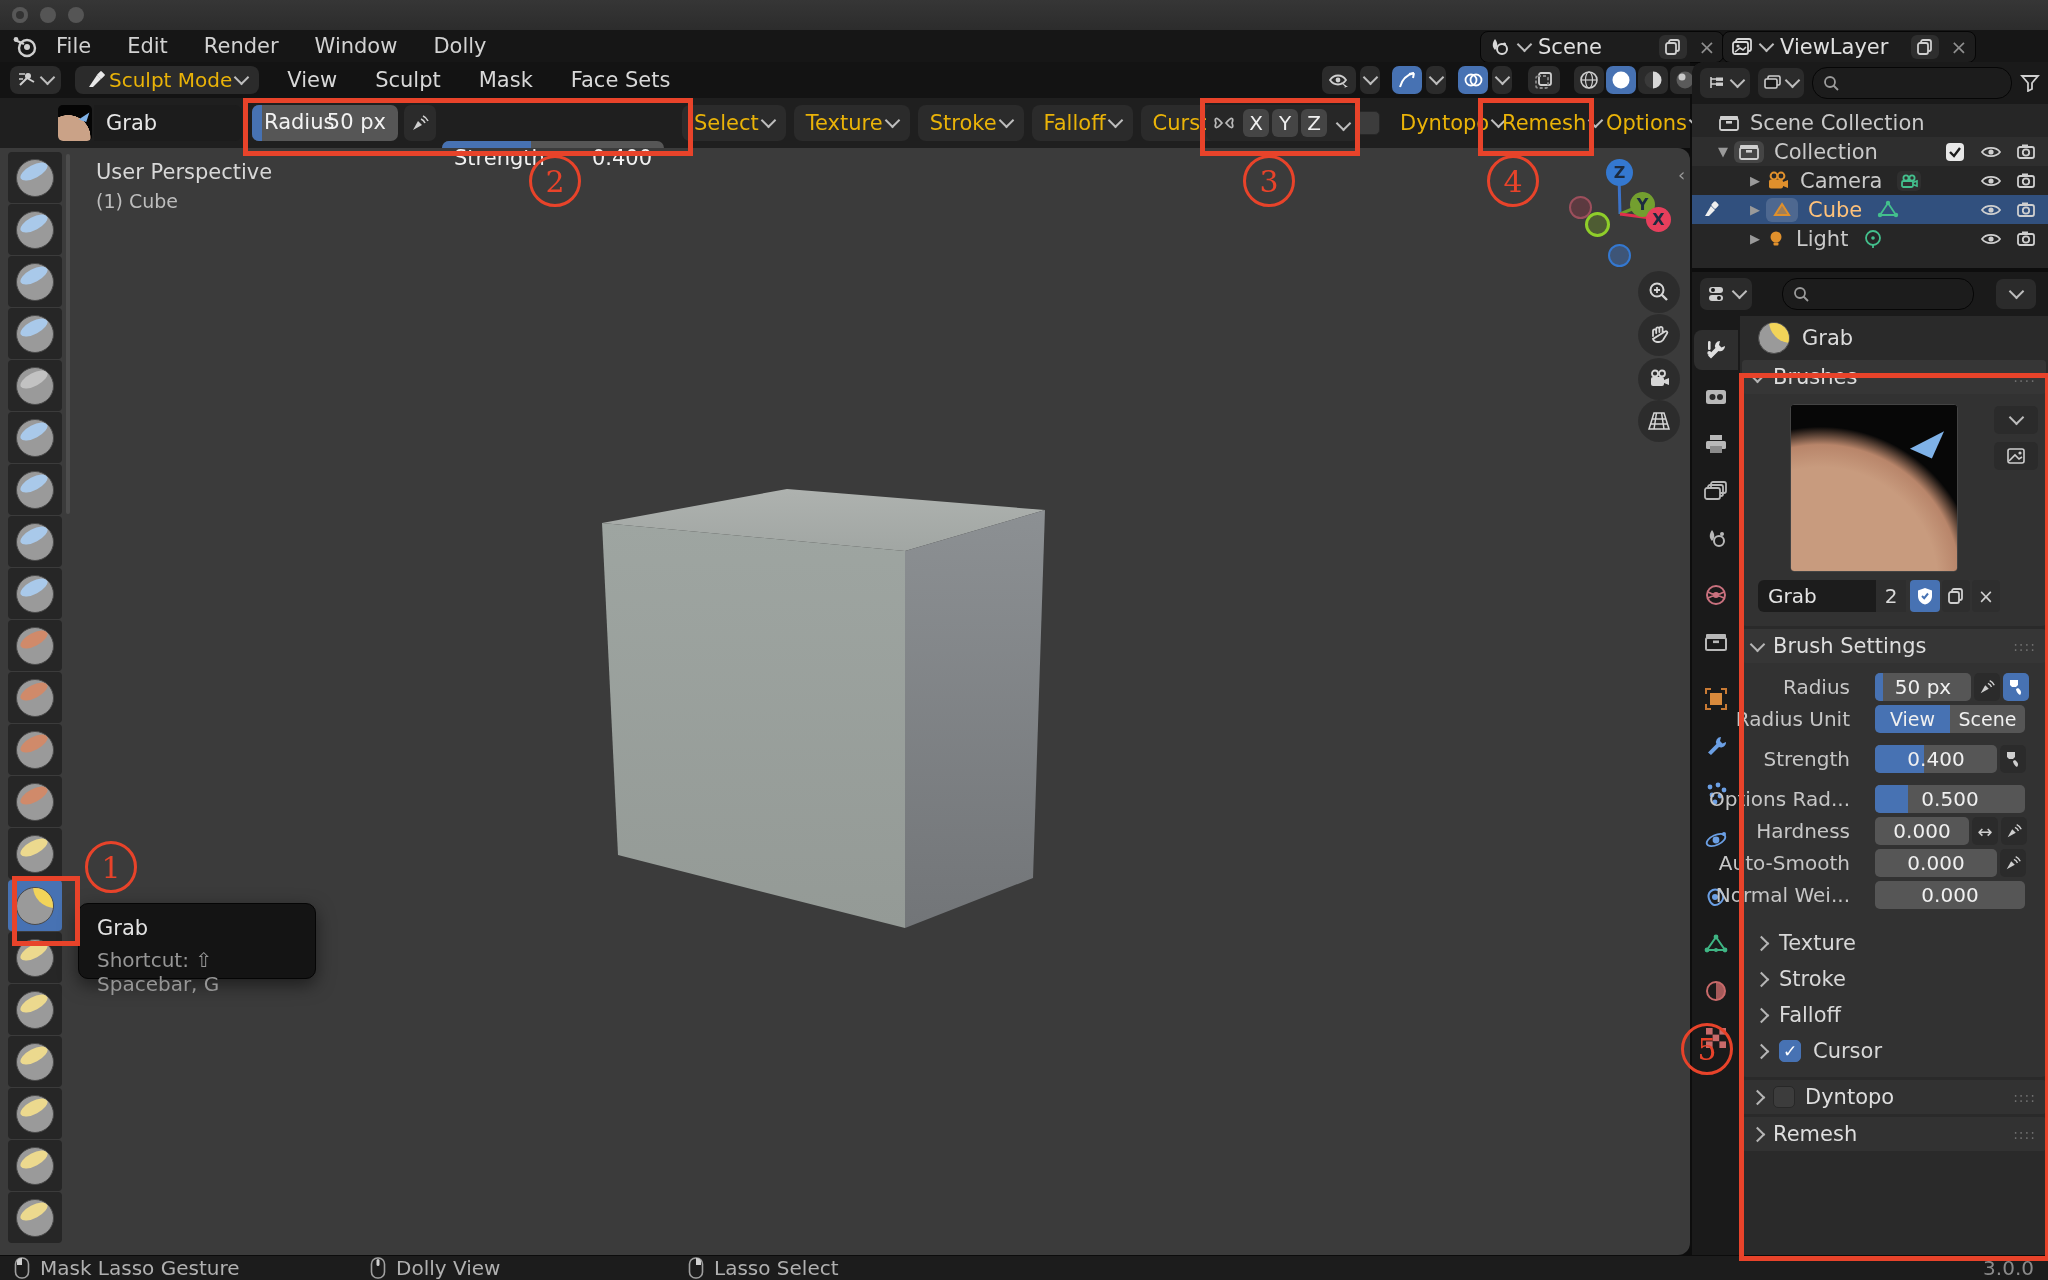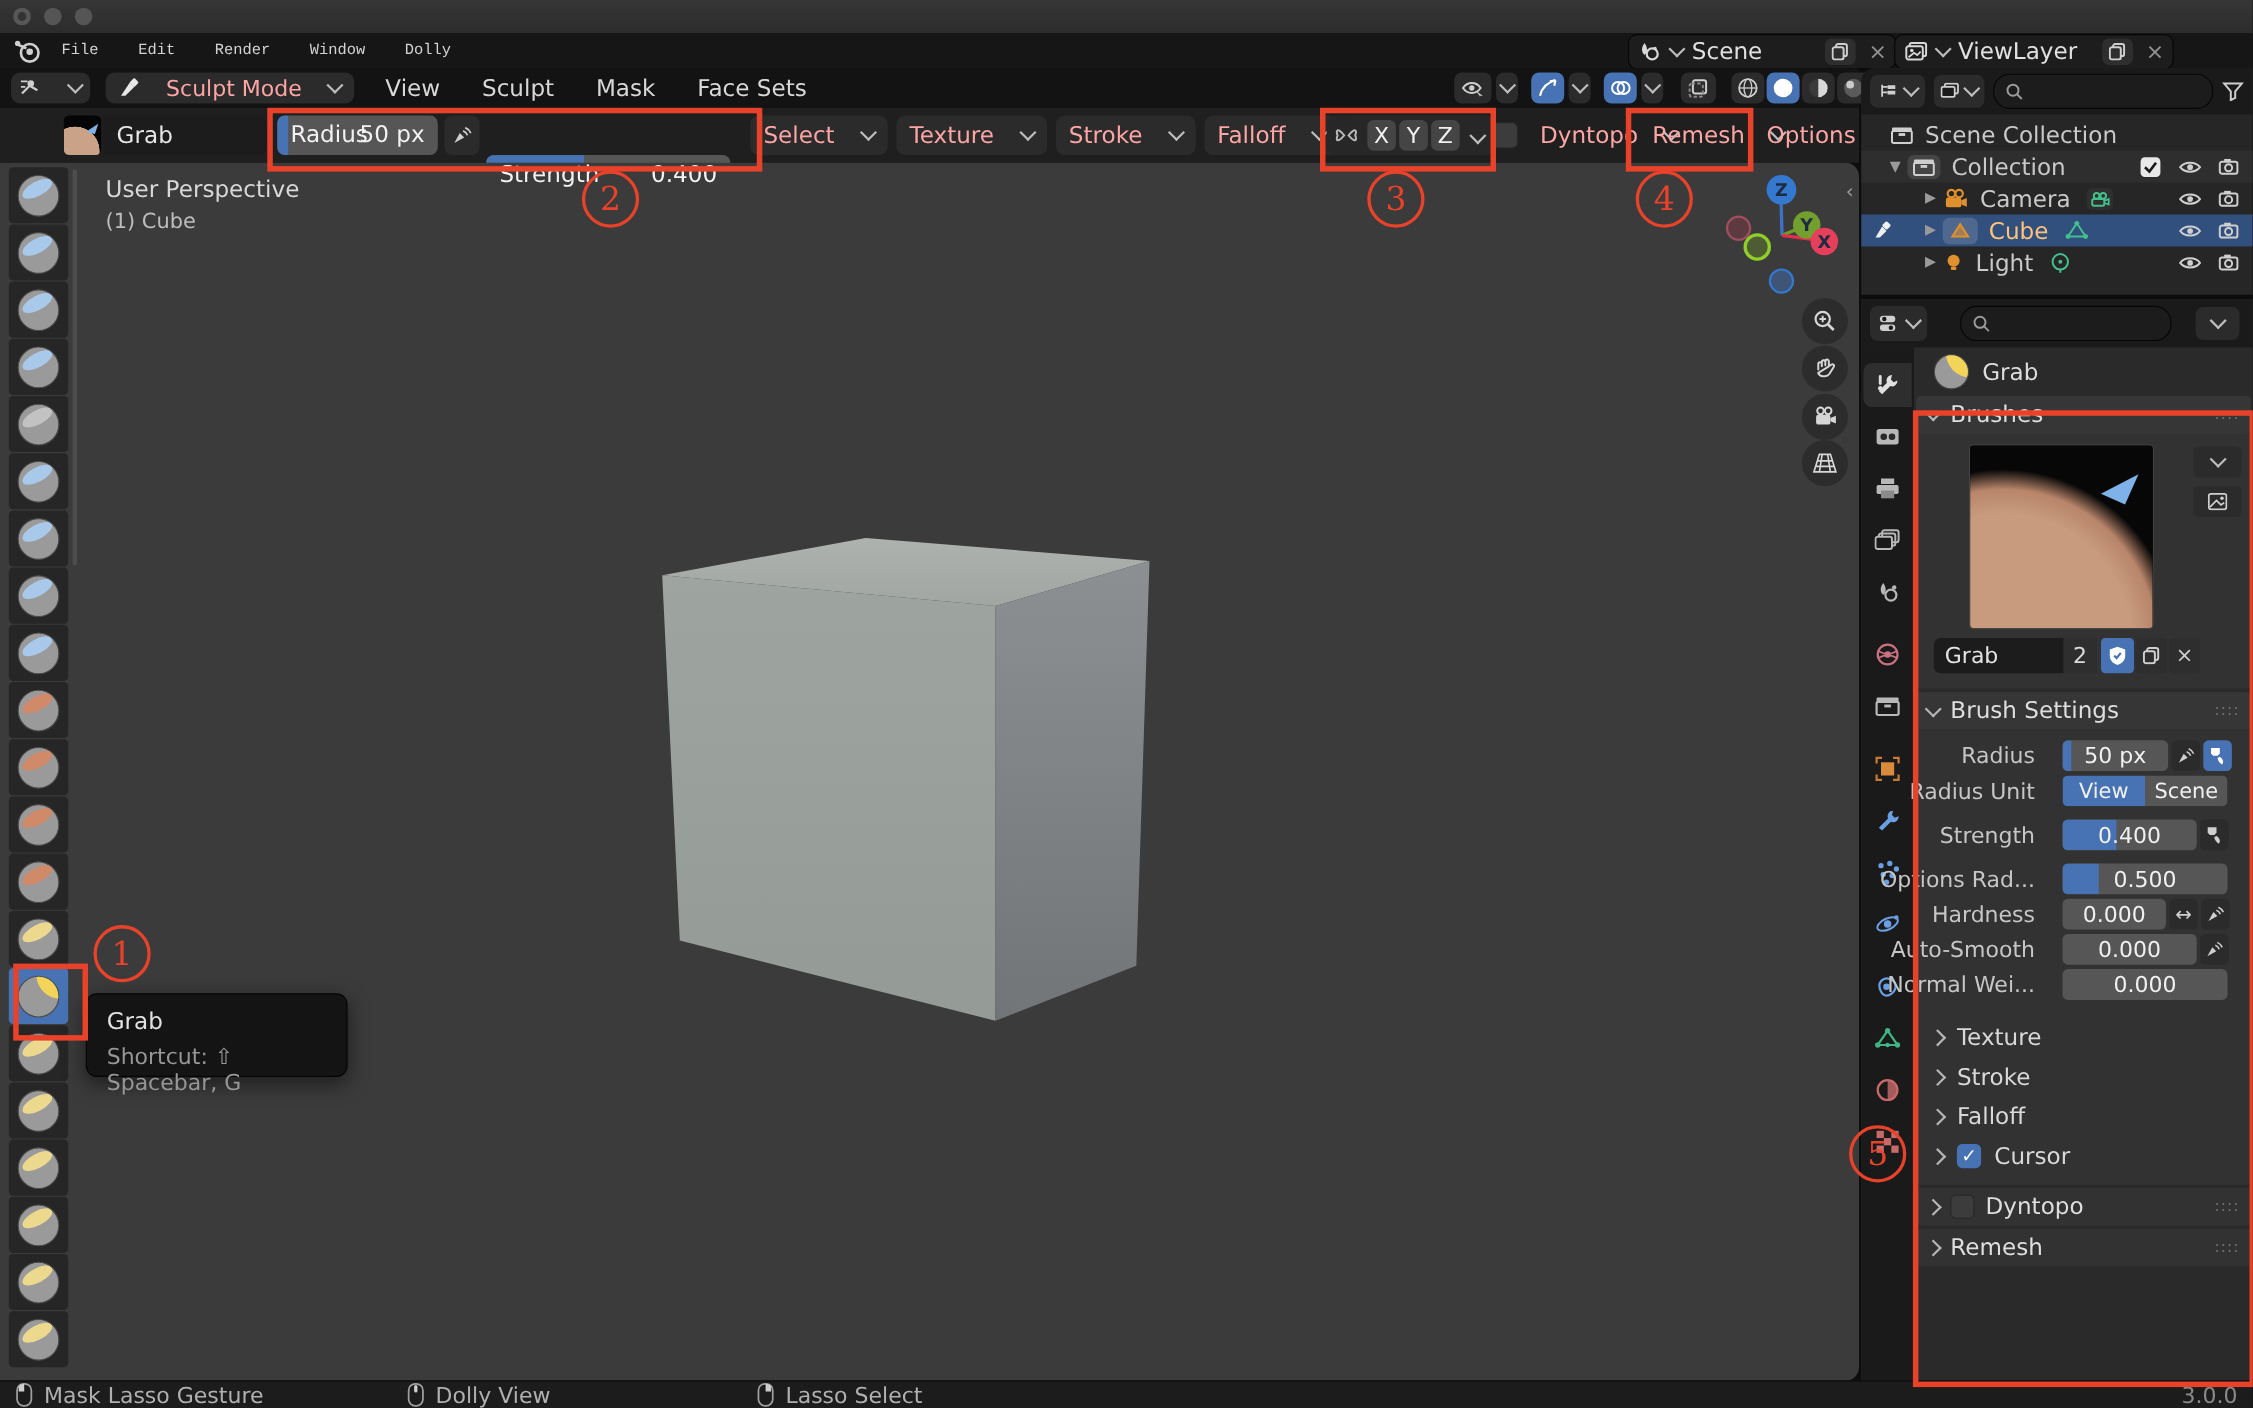--- a/index.html
+++ b/index.html
@@ -6,33 +6,33 @@
   body{width:2048px;height:1280px;position:relative;overflow:hidden;
        font-family:"DejaVu Sans","Liberation Sans",sans-serif;color:#d4d4d4;
        -webkit-font-smoothing:antialiased;}
   .abs{position:absolute;}
   .flex{display:flex;align-items:center;}
   
   #titlebar{left:0;top:0;width:2048px;height:30px;background:linear-gradient(#363636,#2c2c2c);}
   .tlight{width:16px;height:16px;border-radius:50%;background:#555;}
   #window-title{color:#a5a5a5;font-size:20px;}
   #topbar{left:0;top:30px;width:2048px;height:32px;background:#161616;}
-  .menu-item{color:#d2d2d2;font-size:14px;padding:0 4px;cursor:default;font-family:Liberation Mono, monospace;}
+  .menu-item{color:#d2d2d2;font-size:21px;padding:0 4px;cursor:default;}
   .ws-tab{font-size:21px;color:#8f8f8f;padding:2px 16px;border-radius:8px 8px 0 0;height:28px;display:flex;align-items:center;}
   .ws-tab.active{background:#404040;color:#fff;border-radius:8px;}
   .id-block{background:#1d1d1d;border:1px solid #060606;border-radius:8px;height:30px;display:flex;align-items:center;padding:0 4px 0 8px;gap:8px;}
   .id-label{font-size:21px;color:#e0e0e0;}
   .mini-btn{background:#2e2e2e;border-radius:6px;width:28px;height:24px;display:flex;align-items:center;justify-content:center;color:#cfcfcf;}
   .xbtn{color:#8f8f8f;font-size:20px;width:24px;text-align:center;}
   
   #vp-header{left:0;top:62px;width:1690px;height:36px;background:#131313;}
   #tool-settings{left:0;top:98px;width:1690px;height:50px;background:#1f1f1f;}
   .hdr-menu{font-size:21px;color:#d8d8d8;padding:0 6px;}
-  .btn{background:#2b2b2b;border-radius:8px;height:36px;display:inline-flex;align-items:center;gap:25px;
-       padding:0 12px;font-size:21px;color:#fca5a5;box-sizing:border-box;}
+  .btn{background:#2b2b2b;border-radius:8px;height:36px;display:inline-flex;align-items:center;gap:4px;
+       padding:0 12px;font-size:21px;color:#eab308;box-sizing:border-box;}
   .btn.sm{height:28px;font-size:20px;}
   .chev{width:9px;height:9px;border-right:2px solid #bdbdbd;border-bottom:2px solid #bdbdbd;
         transform:rotate(45deg);margin-top:-5px;flex:0 0 auto;}
   .slider{position:relative;height:36px;background:#565656;border-radius:7px;overflow:hidden;
           font-size:21px;color:#f2f2f2;box-sizing:border-box;}
   .slider .fill{position:absolute;left:0;top:0;bottom:0;background:#4772b3;}
   .slider .lab{position:absolute;left:12px;top:5px;z-index:2;}
   .slider .val{position:absolute;right:12px;top:5px;z-index:2;}
   .icon-btn{background:#2b2b2b;border-radius:7px;display:flex;align-items:center;justify-content:center;}
   .seg{background:#454545;border-radius:6px;color:#f0f0f0;font-size:20px;display:flex;

